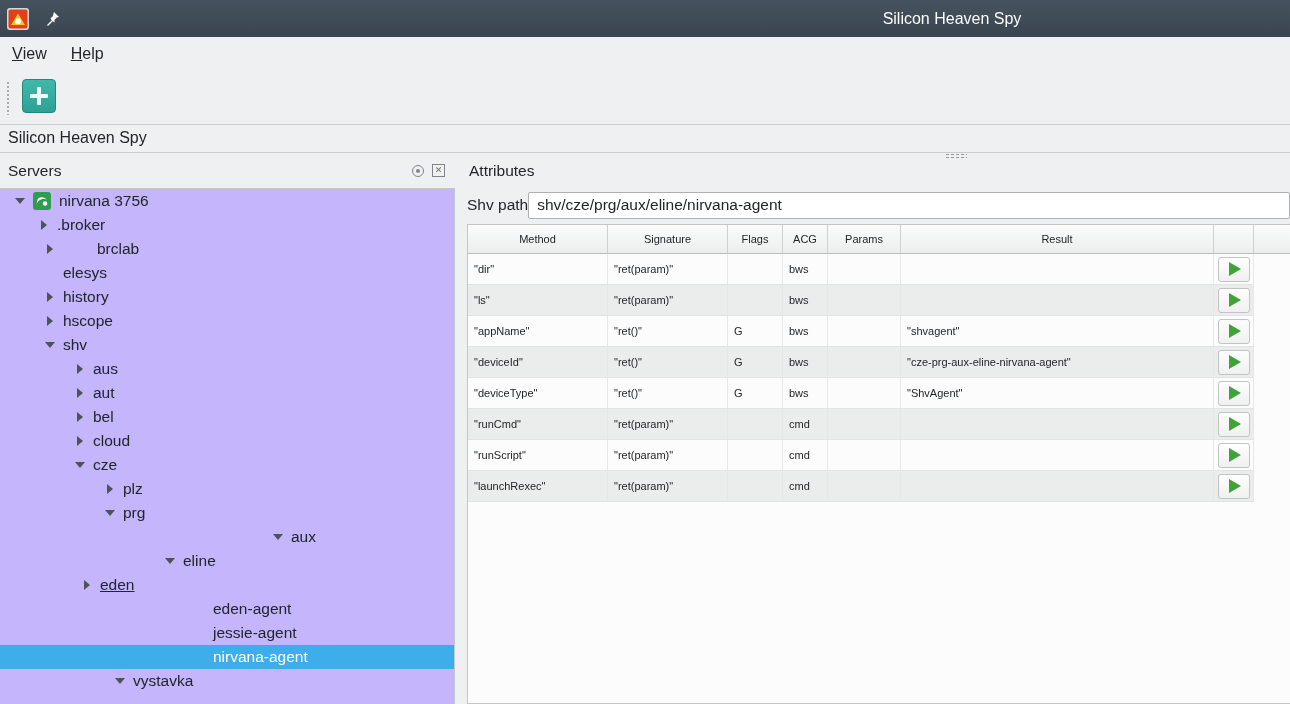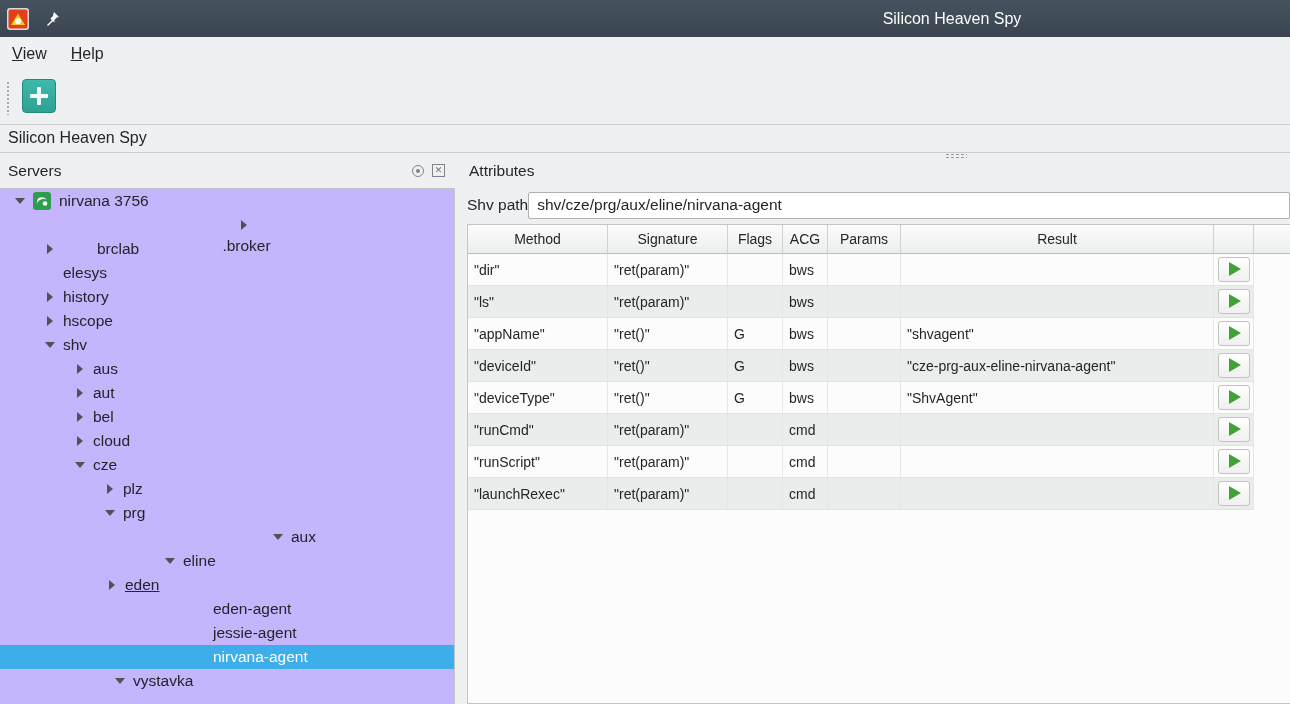--- a/index.html
+++ b/index.html
@@ -71,21 +71,21 @@
   .dots-handle { position:absolute; left:478px; top:0; width:22px; height:6px;
     background-image:radial-gradient(#96989a 1px, transparent 1.2px); background-size:5px 3px; cursor:row-resize; }
 
   .shv-row { height:34px; display:flex; align-items:center; }
   .shv-label { flex:none; padding-right:0; }
   .shv-input { flex:1; height:27px; border:1px solid #aeb0b2; border-radius:2px; background:#fff;
     padding:0 8px; font:inherit; color:#232629; outline:none; min-width:0; }
 
   
   .table-frame { flex:1; background:#fcfcfc; border:1px solid #c3c5c7; border-right:none; overflow:hidden; margin-top:2px; }
-  table { border-collapse:separate; border-spacing:0; table-layout:fixed; width:100%; font-size:14px; }
+  table { border-collapse:separate; border-spacing:0; table-layout:fixed; width:100%; font-size:11px; }
   th { height:29px; font-weight:normal; background:linear-gradient(#fbfbfc,#eceded);
     border-right:1px solid #cfd0d2; border-bottom:1px solid #babcbe;
     text-align:center; overflow:hidden; white-space:nowrap; cursor:default; }
   th.filler-col { border-right:none; }
   td { height:31px; padding:0 6px; border-right:1px solid #e6e7e8; border-bottom:1px solid #e2e3e4;
     white-space:nowrap; overflow:hidden; vertical-align:middle; }
   tbody tr:nth-child(odd)  td { background:#fcfcfc; }
   tbody tr:nth-child(even) td { background:#ebecec; }
   td.run-cell { padding:0; text-align:center; }
   .run-btn { position:relative; display:inline-block; width:32px; height:25px; margin-top:3px;
@@ -149,21 +149,21 @@
           <span class="expander expanded"></span>
           <span class="server-icon">
             <svg viewBox="0 0 20 20" width="20" height="20">
               <rect x="1" y="1" width="18" height="18" rx="3" fill="#2e9e4e"></rect>
               <path d="M4.5 13.5 C6.5 7.5, 13 7, 15.5 9.5 C13 5.5, 7.5 5, 5.5 8.5 Z" fill="#ffffff"></path>
               <circle cx="13" cy="12.5" r="2.3" fill="#ffffff"></circle>
             </svg>
           </span>
           <span class="tree-label">nirvana 3756</span>
         </div>
-        <div class="tree-row" style="padding-left: 36px; flex-direction: column;">
+        <div class="tree-row" style="padding-left: 36px;">
           <span class="expander collapsed"></span>
           <span class="tree-label">.broker</span>
         </div>
         <div class="tree-row" style="padding-left: 42px; gap: 34px;">
           <span class="expander collapsed"></span>
           <span class="tree-label">brclab</span>
         </div>
         <div class="tree-row" style="padding-left: 42px;">
           <span class="expander none"></span>
           <span class="tree-label">elesys</span>
@@ -209,21 +209,21 @@
           <span class="tree-label">prg</span>
         </div>
         <div class="tree-row" style="padding-left: 132px; justify-content: center;">
           <span class="expander expanded"></span>
           <span class="tree-label">aux</span>
         </div>
         <div class="tree-row" style="padding-left: 162px;">
           <span class="expander expanded"></span>
           <span class="tree-label">eline</span>
         </div>
-        <div class="tree-row" style="padding-left: 104px; text-decoration: underline;">
+        <div class="tree-row" style="padding-left: 79px; text-decoration: underline;">
           <span class="expander collapsed"></span>
           <span class="tree-label">eden</span>
         </div>
         <div class="tree-row" style="padding-left: 192px;">
           <span class="expander none"></span>
           <span class="tree-label">eden-agent</span>
         </div>
         <div class="tree-row" style="padding-left: 192px;">
           <span class="expander none"></span>
           <span class="tree-label">jessie-agent</span>

